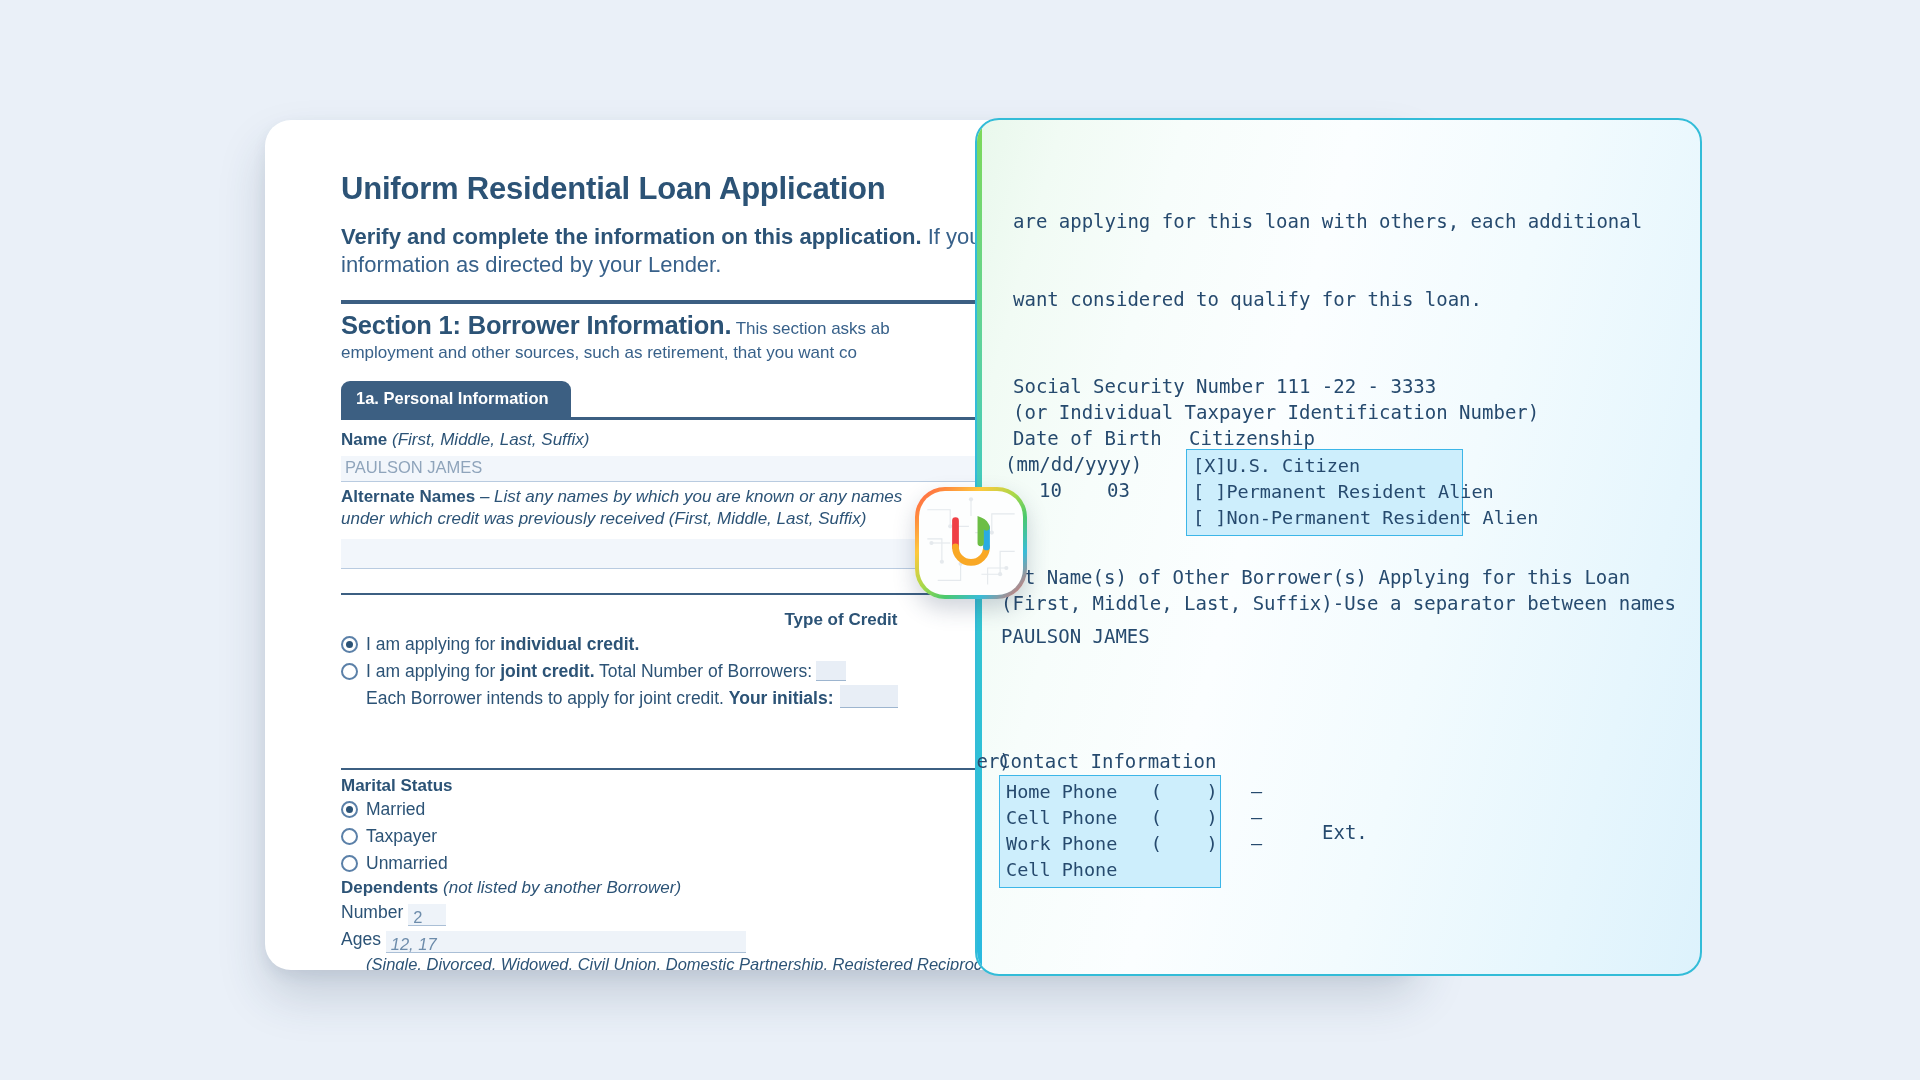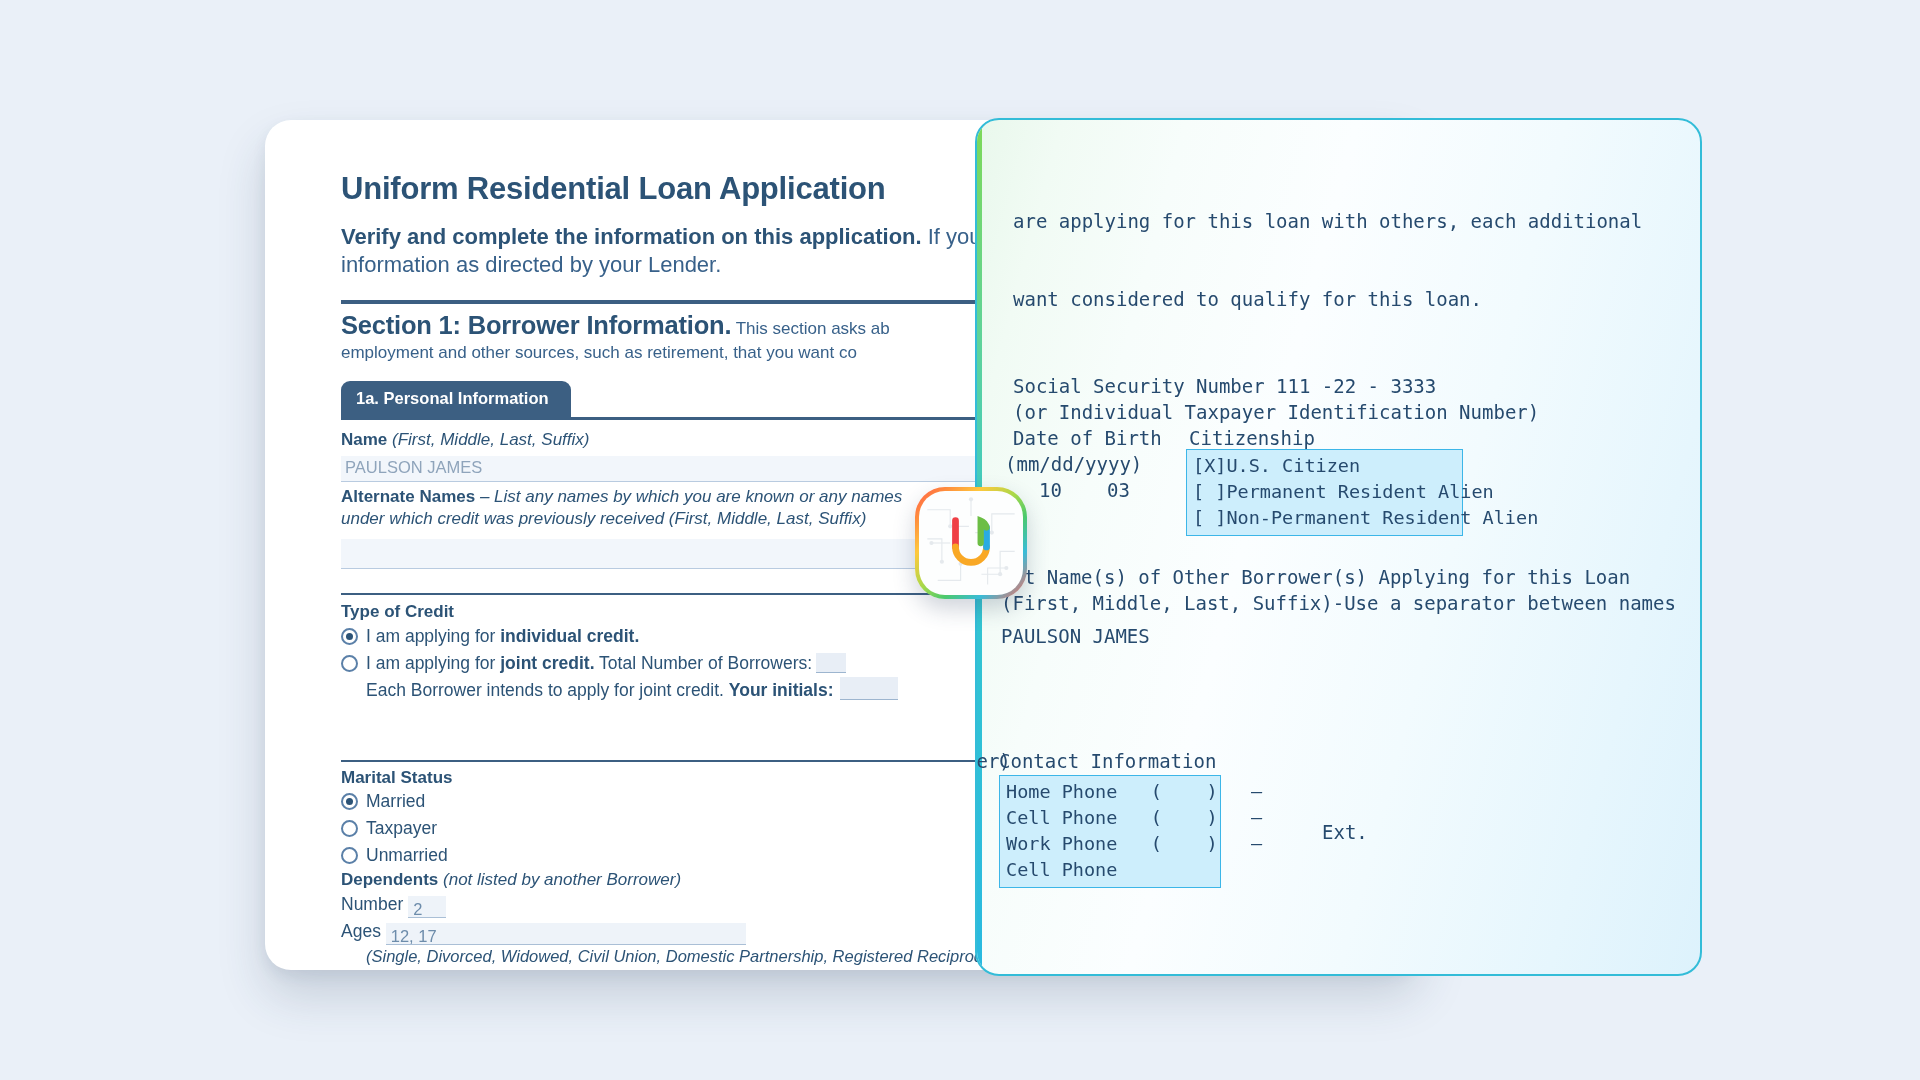--- a/index.html
+++ b/index.html
@@ -150,21 +150,21 @@
         <div class="fld" style="width:660px;margin-top:6px;">PAULSON JAMES</div>
 
         <div class="lbl" style="margin-top:4px;width:660px;">
           <b>Alternate Names</b><i> – List any names by which you are known or any names</i><br>
           <i>under which credit was previously received  (First, Middle, Last, Suffix)</i>
         </div>
         <div class="fld" style="width:660px;margin-top:10px;height:30px;"></div>
 
         <div class="row-rule" style="height:2.5px;margin-top:24px;"></div>
 
-        <div class="lbl" style="margin-top:6px;">
+        <div class="lbl" style="margin-top:14px;text-align:center;">
           <b>Type of Credit</b>
         </div>
         <div class="opt">
           <span class="rad on"></span><span>I am applying for </span><b>individual credit.</b>
         </div>
         <div class="opt">
           <span class="rad"></span><span>I am applying for </span><b>joint credit.</b><span> Total Number of Borrowers:</span><span class="blankline" style="width:30px;margin-left:4px;"></span>
         </div>
         <div class="opt" style="padding-left:25px;">
           <span>Each Borrower intends to apply for joint credit. </span><b>Your initials:</b><span class="blankline" style="width:58px;height:22px;margin-left:6px;"></span>
@@ -180,21 +180,21 @@
             <div class="opt"><span class="rad"></span><span>Unmarried</span></div>
           </div>
           <div class="col-b">
             <div class="lbl"><b>Dependents</b><i> (not listed by another Borrower)</i></div>
             <div class="opt">
               <span>Number</span>
               <span class="underfield" style="width:38px;">2</span>
             </div>
             <div class="opt">
               <span>Ages</span>
-              <span class="underfield" style="width:360px;">12, 17</span>
+              <span class="underfield" style="width:360px;font-style:italic;">12, 17</span>
             </div>
           </div>
         </div>
         <div class="note" style="margin-left:25px;margin-top:1px;width:640px;">(Single, Divorced, Widowed, Civil Union, Domestic Partnership, Registered Reciprocal Beneficiary Relationship)</div>
 
         <div class="row-rule" style="margin-top:12px;"></div>
         <div class="lbl" style="margin-top:4px;overflow:hidden;height:12px;">
           <b style="font-size:20px;">Current Address</b>
         </div>
       </div>

